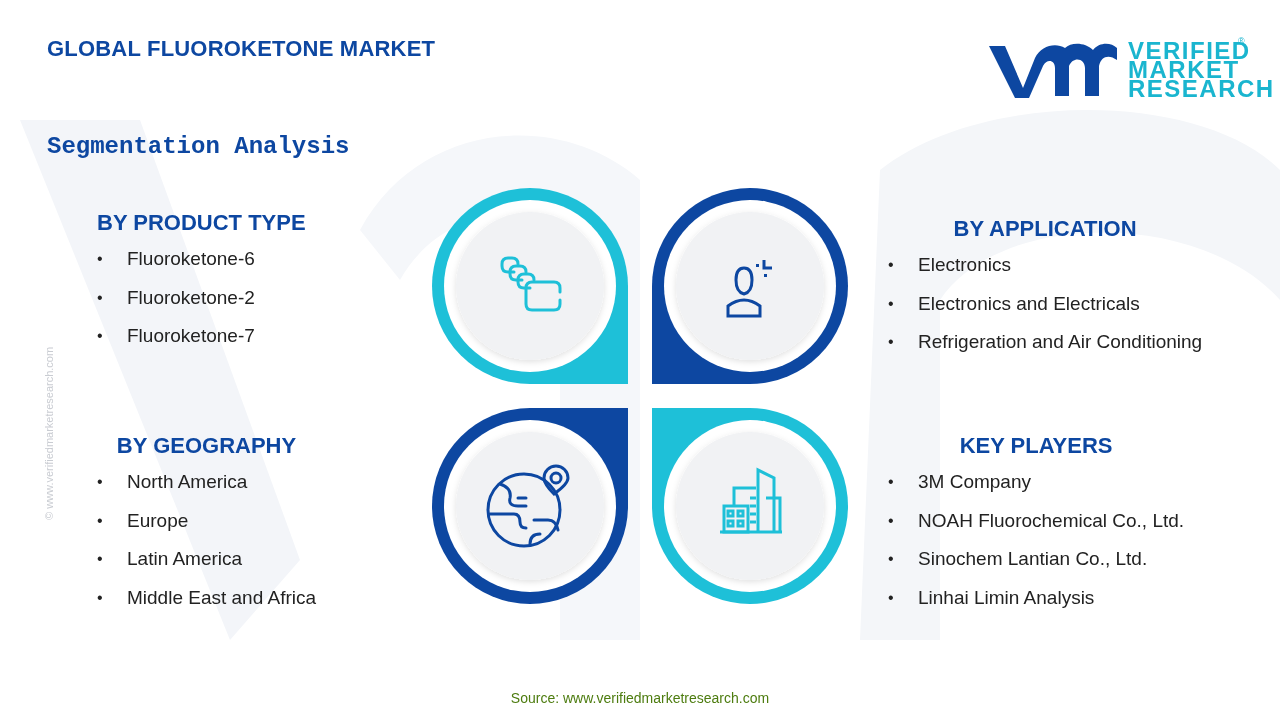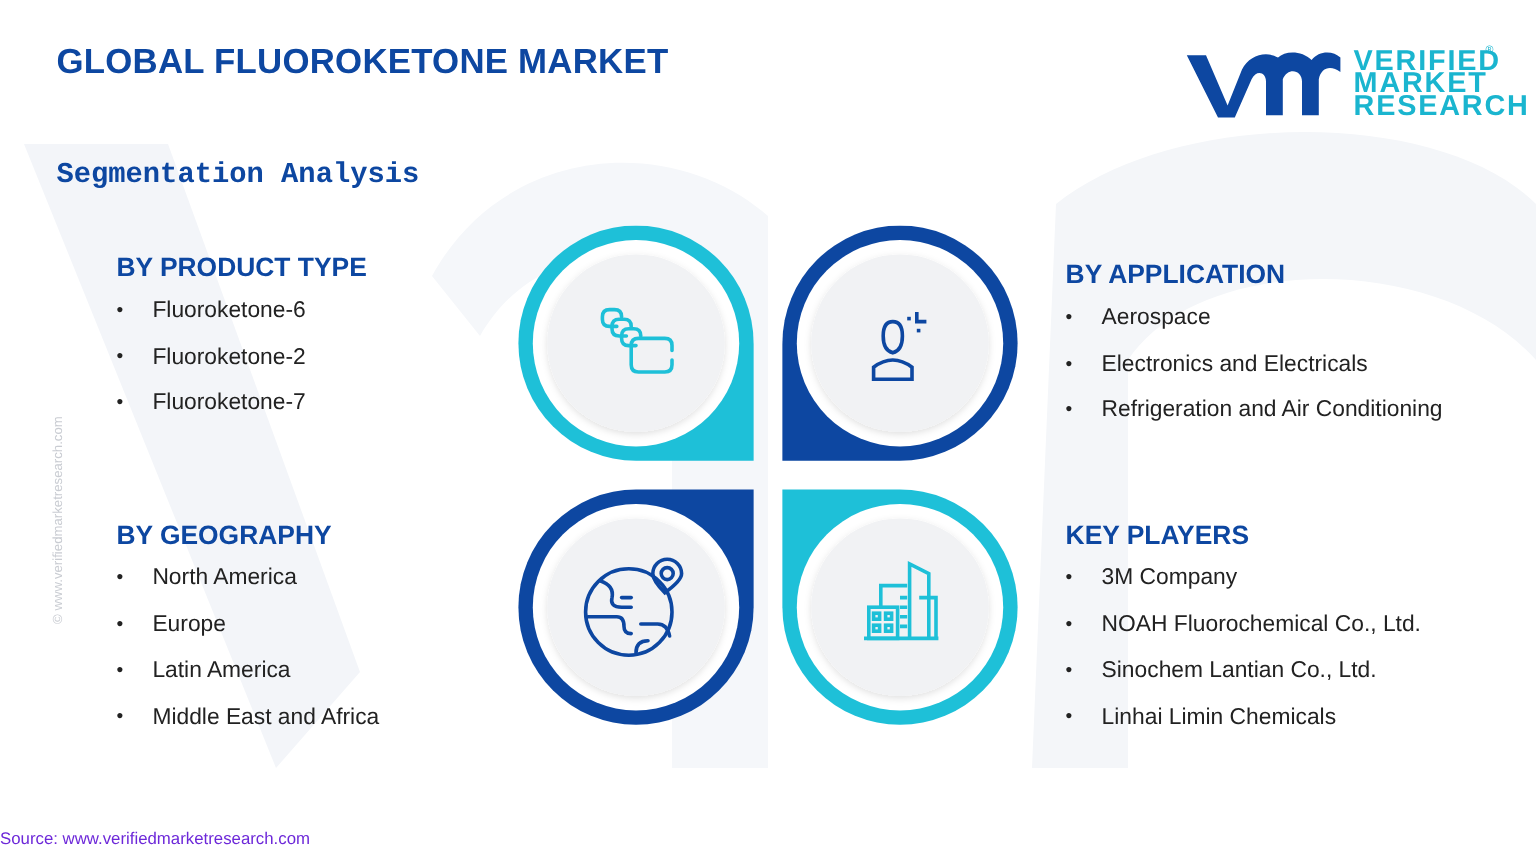--- a/index.html
+++ b/index.html
@@ -9,56 +9,56 @@
     background: #ffffff;
     font-family: "Liberation Sans", "DejaVu Sans", sans-serif;
     color: #222;
   }
   .bg-wm {
     position: absolute; left: 0; top: 0; width: 1280px; height: 720px;
     pointer-events: none;
   }
   .title {
     position: absolute; left: 47px; top: 36px;
-    font-size: 29px; font-weight: 700; color: #0d47a1; letter-spacing: 0.2px;
+    font-size: 22px; font-weight: 700; color: #0d47a1; letter-spacing: 0.2px;
   }
   .subtitle {
     position: absolute; left: 47px; top: 133px;
     font-size: 24px; font-weight: 700; color: #0d47a1; font-family: Liberation Mono, monospace;
   }
   .logo { position: absolute; left: 985px; top: 38px; width: 265px; height: 64px; }
   .logo-text {
     position: absolute; left: 143px; top: 3px;
     color: #1ab5cf; font-size: 24px; font-weight: 700; line-height: 19px; letter-spacing: 1.5px;
   }
   .logo-reg { position: absolute; left: 253px; top: -2px; font-size: 9px; color: #1ab5cf; }
   .side-wm {
     position: absolute; left: 43px; top: 520px;
     transform: rotate(-90deg); transform-origin: left top;
     font-size: 11px; color: #c9ccd2; white-space: nowrap;
   }
   .seg { position: absolute; }
   .seg h3 {
-    font-size: 22px; font-weight: 700; color: #0d47a1; margin-bottom: 12px;
+    font-size: 22px; font-weight: 700; color: #0d47a1; margin-bottom: 12px; text-align: center;
   }
   .seg ul { list-style: none; }
   .seg li {
     position: relative; font-size: 19px; color: #222; height: 38.5px; line-height: 22px; padding-left: 30px;
   }
   .seg li::before {
     content: "•"; position: absolute; left: 0; top: 0; font-size: 16px;
   }
   .seg-product { left: 97px; top: 210px; }
   .seg-geo { left: 97px; top: 433px; }
   .seg-app { left: 888px; top: 216px; }
   .seg-key { left: 888px; top: 433px; }
   .petals { position: absolute; left: 430px; top: 188px; width: 420px; height: 420px; }
   .source {
-    position: absolute; left: 0; width: 1280px; top: 690px; 
-    font-size: 14px; color: #6d28d9;
+    position: absolute; left: 0; width: 1280px; top: 690px; text-align: center;
+    font-size: 14px; color: #4d7c0f;
   }
 </style>
 </head>
 <body>
 
 <svg class="bg-wm" viewBox="0 0 1280 720">
   <path d="M20 120 L140 120 L300 560 L230 640 Z" fill="#f3f5f9"></path>
   <path d="M360 230 C420 120 560 110 640 180 L640 640 L560 640 L560 240 C520 200 440 210 400 280 Z" fill="#f5f7fa"></path>
   <path d="M880 170 C980 90 1200 90 1280 170 L1280 300 C1200 210 1000 210 940 300 L940 640 L860 640 Z" fill="#f4f6f9"></path>
 </svg>
@@ -95,33 +95,33 @@
     <li>North America</li>
     <li>Europe</li>
     <li>Latin America</li>
     <li>Middle East and Africa</li>
   </ul>
 </div>
 
 <div class="seg seg-app">
   <h3>BY APPLICATION</h3>
   <ul>
-    <li>Aerospace</li>
+    <li>Electronics</li>
     <li>Electronics and Electricals</li>
     <li>Refrigeration and Air Conditioning</li>
   </ul>
 </div>
 
 <div class="seg seg-key">
   <h3>KEY PLAYERS</h3>
   <ul>
     <li>3M Company</li>
     <li>NOAH Fluorochemical Co., Ltd.</li>
     <li>Sinochem Lantian Co., Ltd.</li>
-    <li>Linhai Limin Chemicals</li>
+    <li>Linhai Limin Analysis</li>
   </ul>
 </div>
 
 <svg class="petals" viewBox="0 0 420 420">
   <defs>
     <filter id="sh" x="-20%" y="-20%" width="140%" height="140%">
       <feDropShadow dx="0" dy="2" stdDeviation="3" flood-color="#000" flood-opacity="0.12"></feDropShadow>
     </filter>
   </defs>
 

